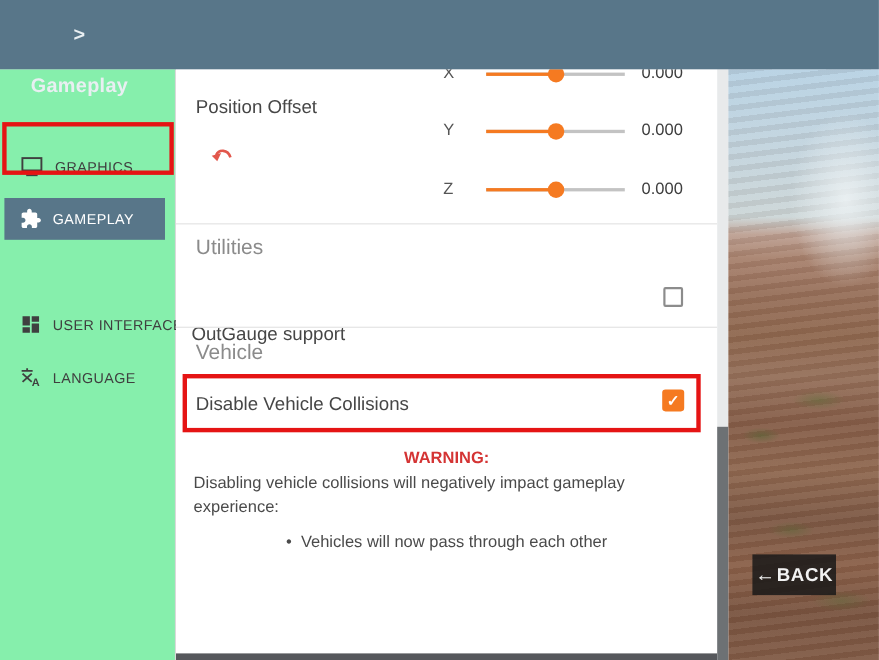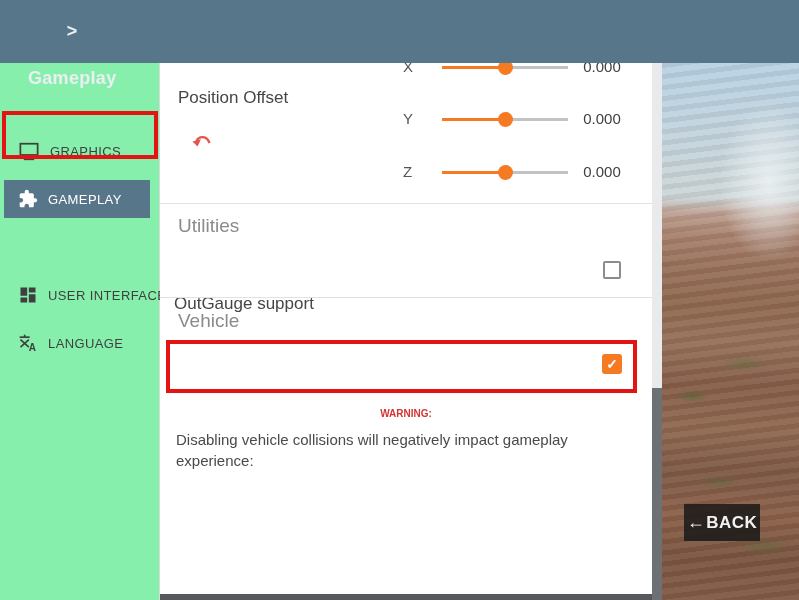--- a/index.html
+++ b/index.html
@@ -82,21 +82,21 @@
               border:2px solid #8c8c8c; border-radius:2px; cursor:pointer; }
   .cb-outgauge { left:443px; top:198px; }
   .cb-collisions { left:442px; top:291px; }
   .checkbox.checked { width:20px; height:20px; border:none; background:#f57a21;
                       border-radius:3px; }
   .checkbox.checked::after { content:"\2713"; color:#fff; font-size:14px; font-weight:700;
                              display:flex; align-items:center; justify-content:center;
                              width:100%; height:100%; }
 
   .warn-title { position:absolute; left:0; top:345px; width:492px; text-align:center;
-                color:#d43434; font-size:10px; font-weight:700; }
+                color:#d43434; font-size:15px; font-weight:700; }
   .warn-intro { position:absolute; left:16px; top:366px; width:470px;
                 color:#4a4a4a; font-size:15px; line-height:21px; }
   .warn-bullet { position:absolute; left:0; top:421px; width:492px; text-align:center;
                  color:#4a4a4a; font-size:15px; }
   .warn-bullet::before { content:"\2022\00a0\00a0"; font-size:15px; }
   .warn-outro { position:absolute; left:16px; top:459px; width:464px;
                 color:#4a4a4a; font-size:15px; line-height:21px; }
   .bottom-strip { position:absolute; left:0; top:531px; width:492px; height:6px;
                   background:#56585c; }
 
@@ -195,24 +195,26 @@
       <span class="sval">0.000</span>
     </div>
 
     <div class="divider d-1"></div>
     <span class="section-title t-utilities">Utilities</span>
     <span class="p-label lbl-outgauge">OutGauge support</span>
     <div class="checkbox cb-outgauge"></div>
 
     <div class="divider d-2"></div>
     <span class="section-title t-physics">Vehicle</span>
+    <span class="p-label lbl-collisions">Disable Vehicle Collisions</span>
     <div class="checkbox cb-collisions checked"></div>
 
     <div class="warn-title">WARNING:</div>
     <div class="warn-intro">Disabling vehicle collisions will negatively impact gameplay experience:</div>
+    <div class="warn-bullet">Vehicles will now pass through each other</div>
 
     <div class="bottom-strip"></div>
   </div>
 
   <div class="scrollbar">
     <div class="scroll-thumb"></div>
   </div>
 
   <button class="back-btn">
     <span class="arr">←</span>

